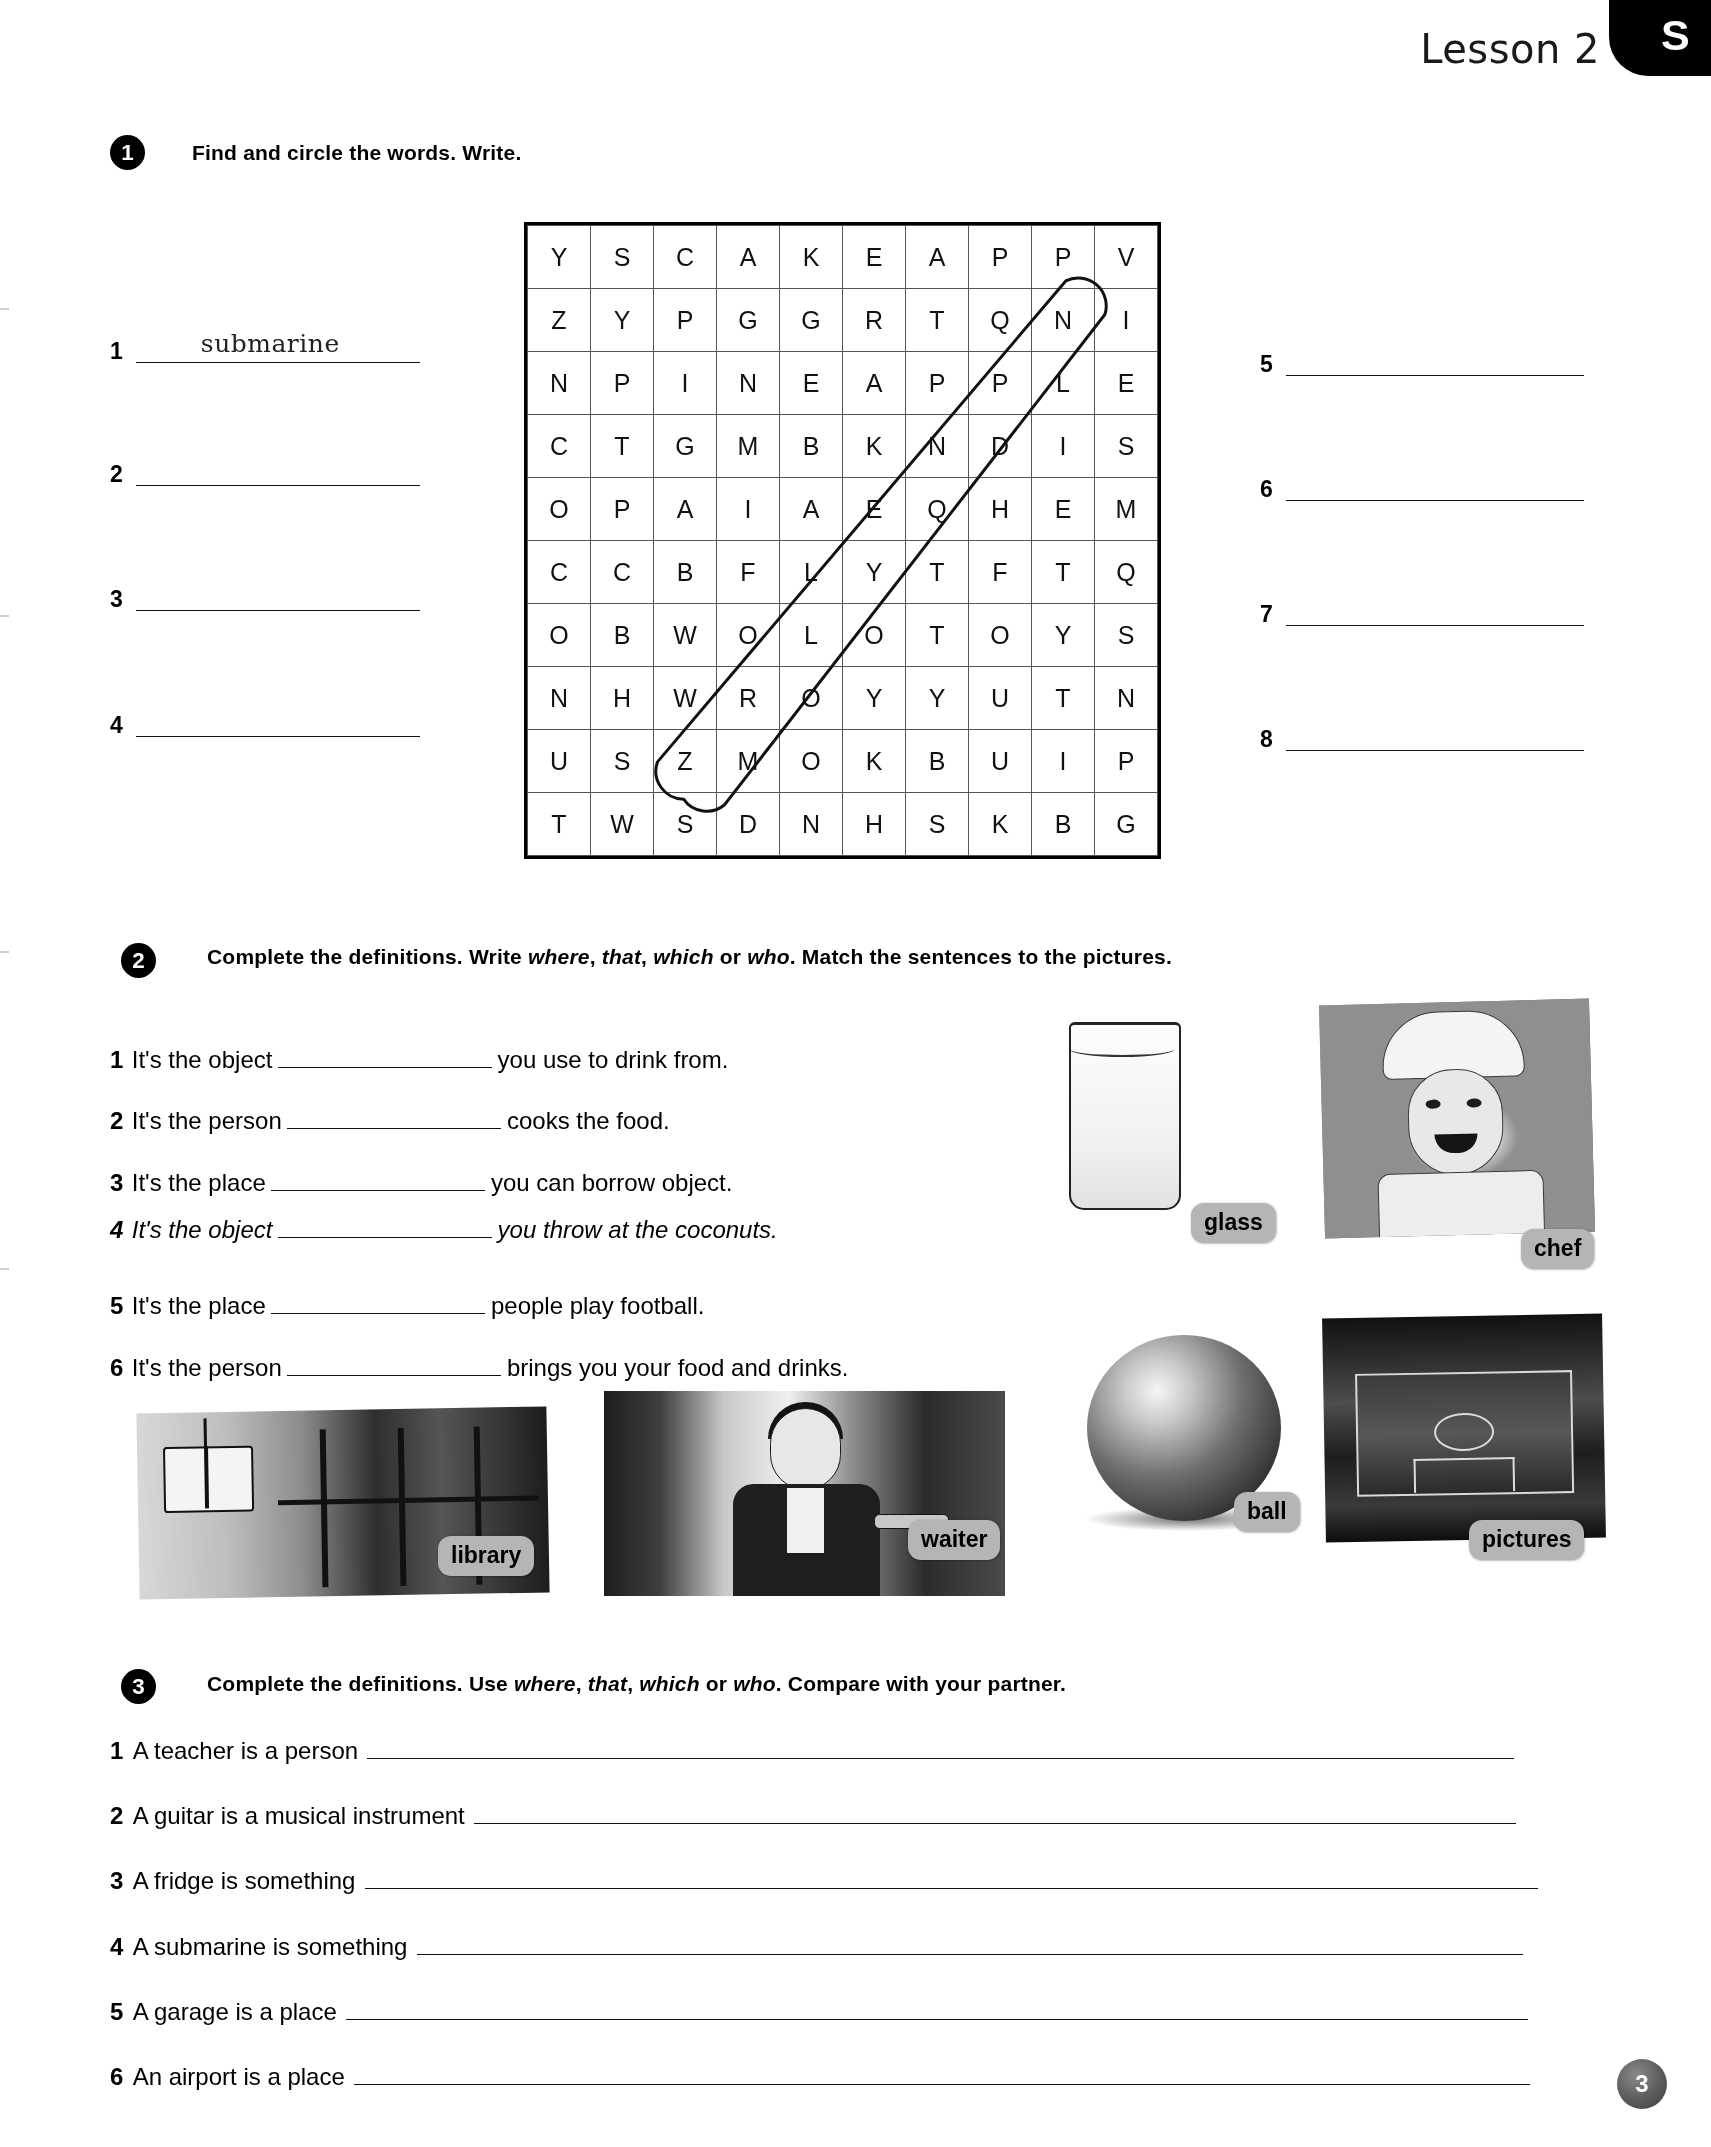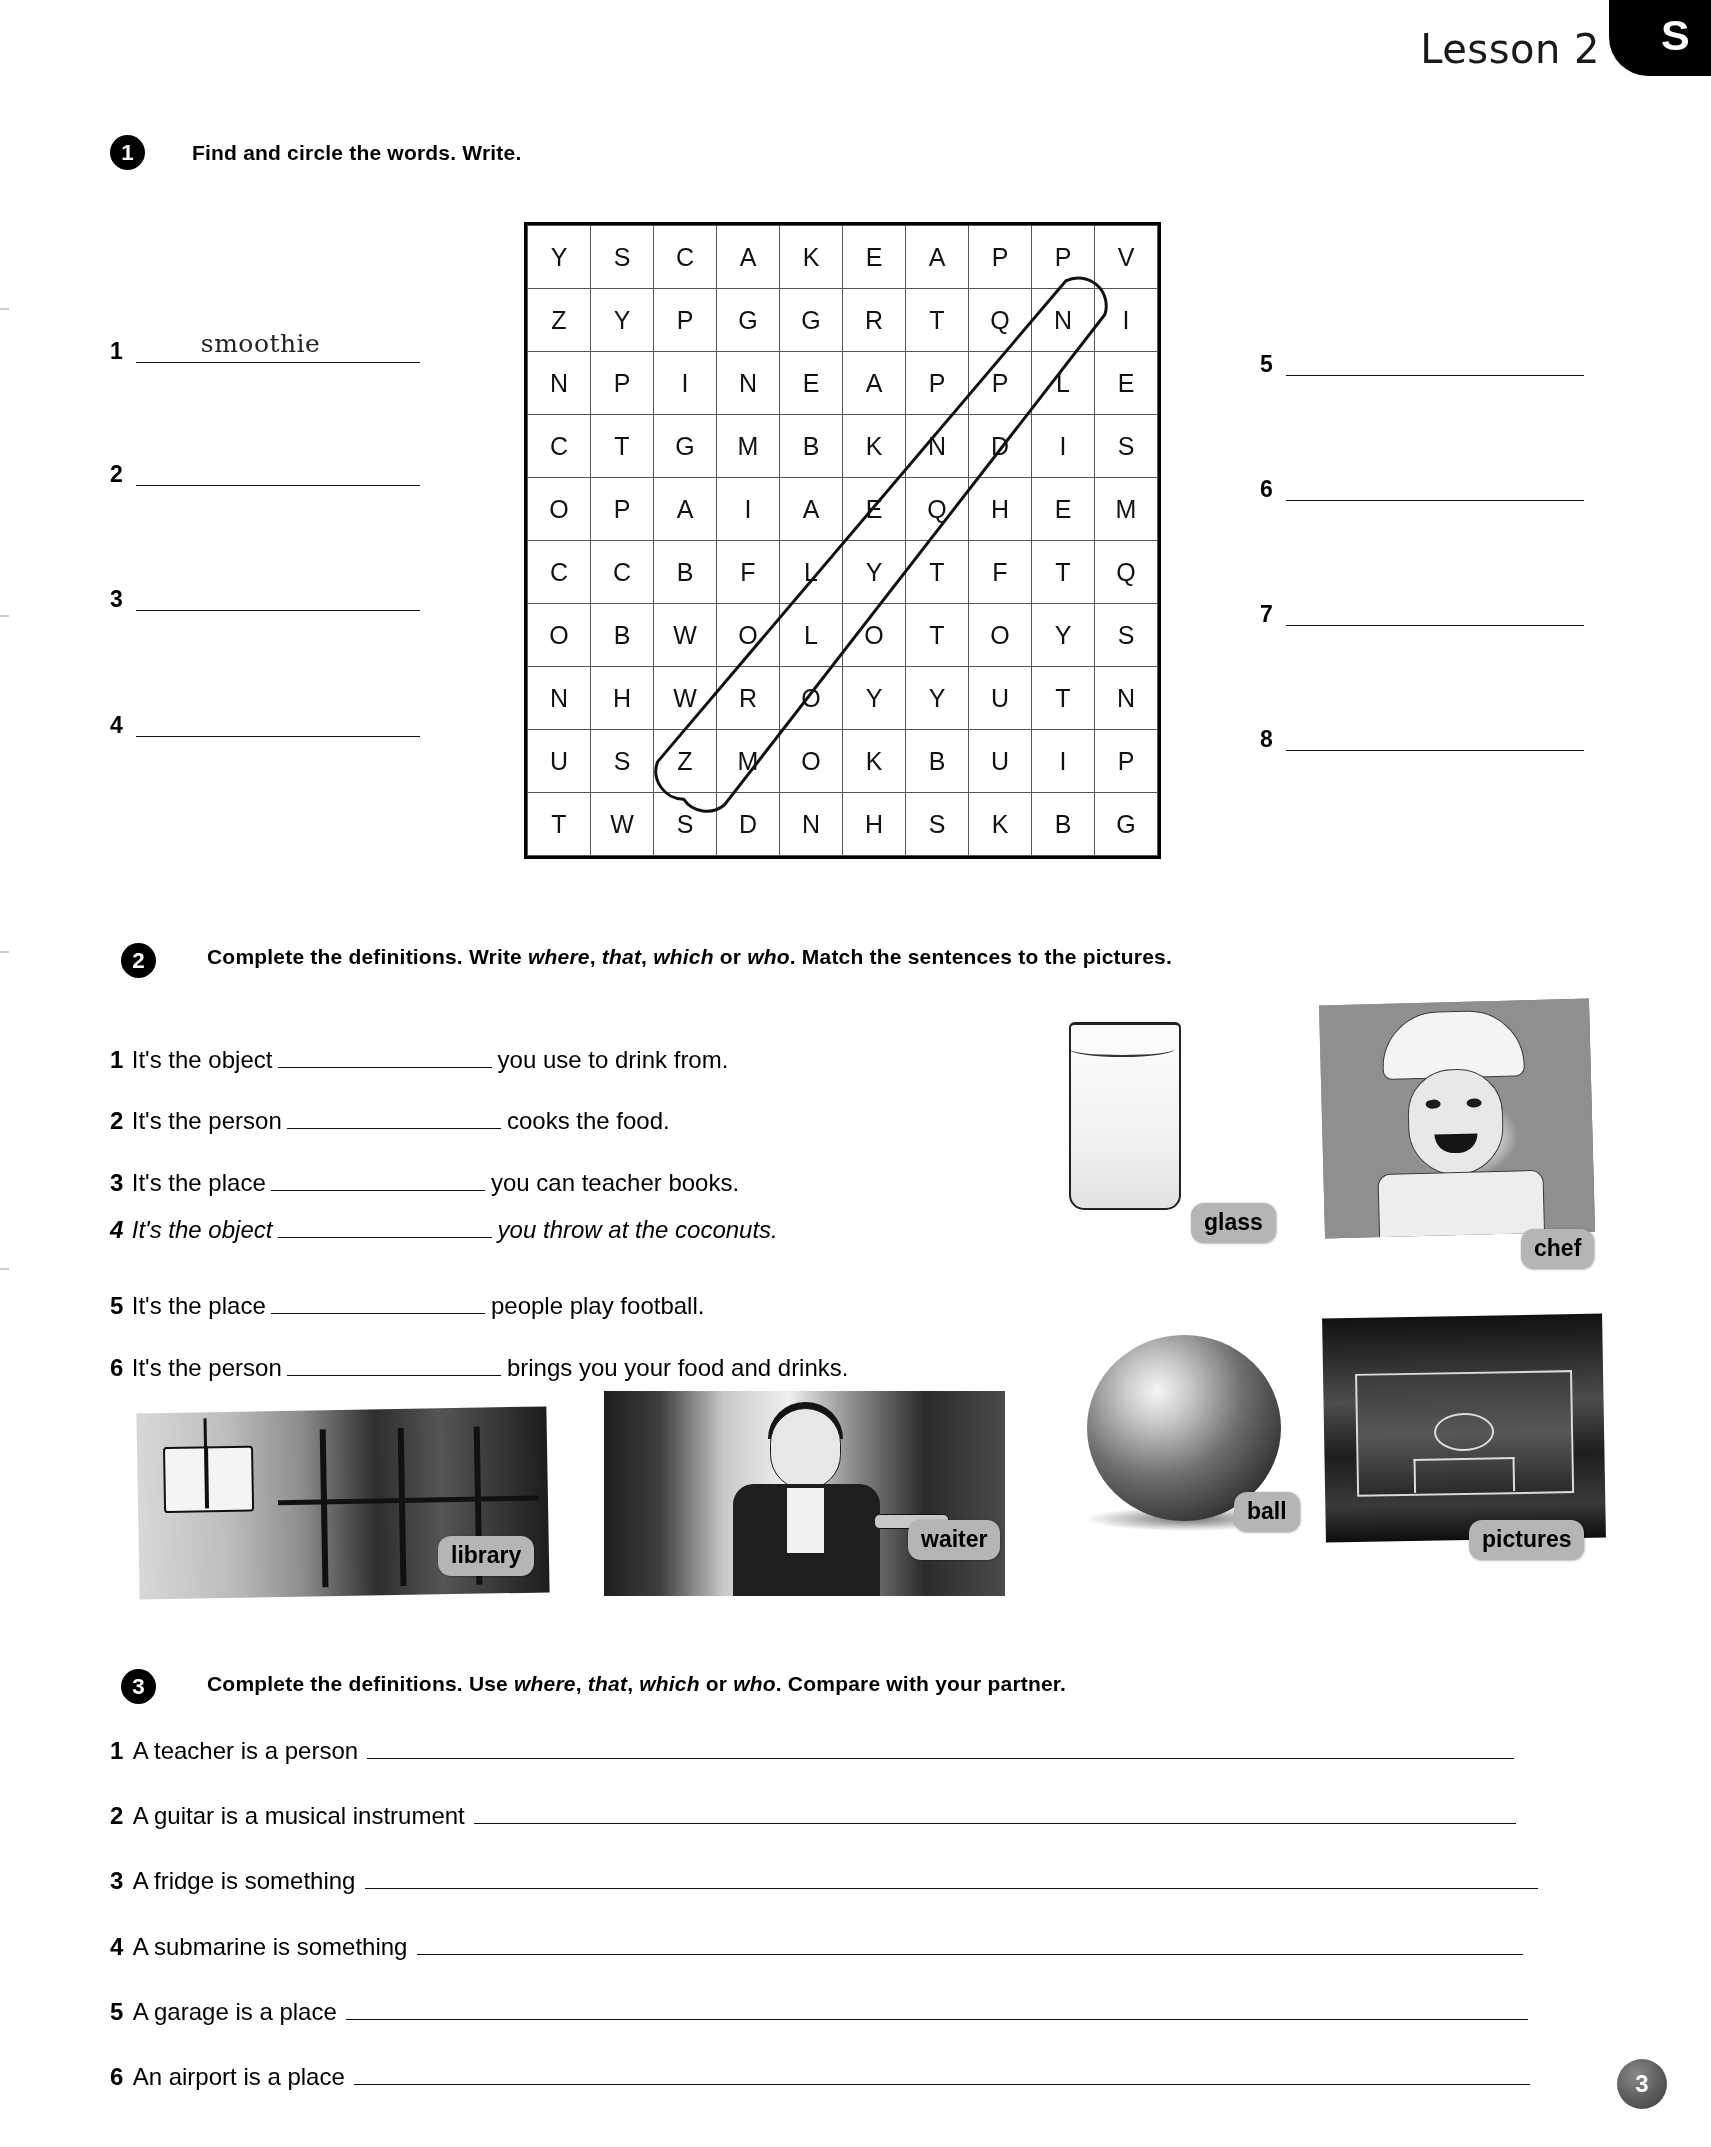--- a/index.html
+++ b/index.html
@@ -226,21 +226,21 @@
   <div id="corner-tab"></div>
   <div id="corner-letter">S</div>
 </div>
 
 <div id="ex1-num" class="badge">1</div>
 <div id="ex1-title" class="ex-head">Find and circle the words. Write.</div>
 
 <div class="ans-row" style="left:110px;top:334px;">
   <span class="ans-num">1</span>
   <span class="ans-line">
-    <span class="ans-word">smoothie</span>
+    <span class="ans-word">submarine</span>
   </span>
 </div>
 <div class="ans-row" style="left:110px;top:457px;">
   <span class="ans-num">2</span>
   <span class="ans-line">
     <span class="ans-word"></span>
   </span>
 </div>
 <div class="ans-row" style="left:110px;top:582px;">
   <span class="ans-num">3</span>
@@ -416,21 +416,21 @@
 <div id="ex2-num" class="badge">2</div>
 <div id="ex2-title" class="ex-head"><span>Complete the definitions. Write </span><i>where</i><span>, </span><i>that</i><span>, </span><i>which</i><span> or </span><i>who</i><span>. Match the sentences to the pictures.</span></div>
 
 <div class="sent" style="top:1046px;">
   <span class="n">1</span><span>It's the object</span><span class="blank"></span><span>you use to drink from.</span>
 </div>
 <div class="sent" style="top:1107px;">
   <span class="n">2</span><span>It's the person</span><span class="blank"></span><span>cooks the food.</span>
 </div>
 <div class="sent" style="top:1169px;">
-  <span class="n">3</span><span>It's the place</span><span class="blank"></span><span>you can teacher books.</span>
+  <span class="n">3</span><span>It's the place</span><span class="blank"></span><span>you can borrow object.</span>
 </div>
 <div class="sent" style="top:1216px;font-style:italic;">
   <span class="n">4</span><span>It's the object</span><span class="blank"></span><span>you throw at the coconuts.</span>
 </div>
 <div class="sent" style="top:1292px;">
   <span class="n">5</span><span>It's the place</span><span class="blank"></span><span>people play football.</span>
 </div>
 <div class="sent" style="top:1354px;">
   <span class="n">6</span><span>It's the person</span><span class="blank"></span><span>brings you your food and drinks.</span>
 </div>

